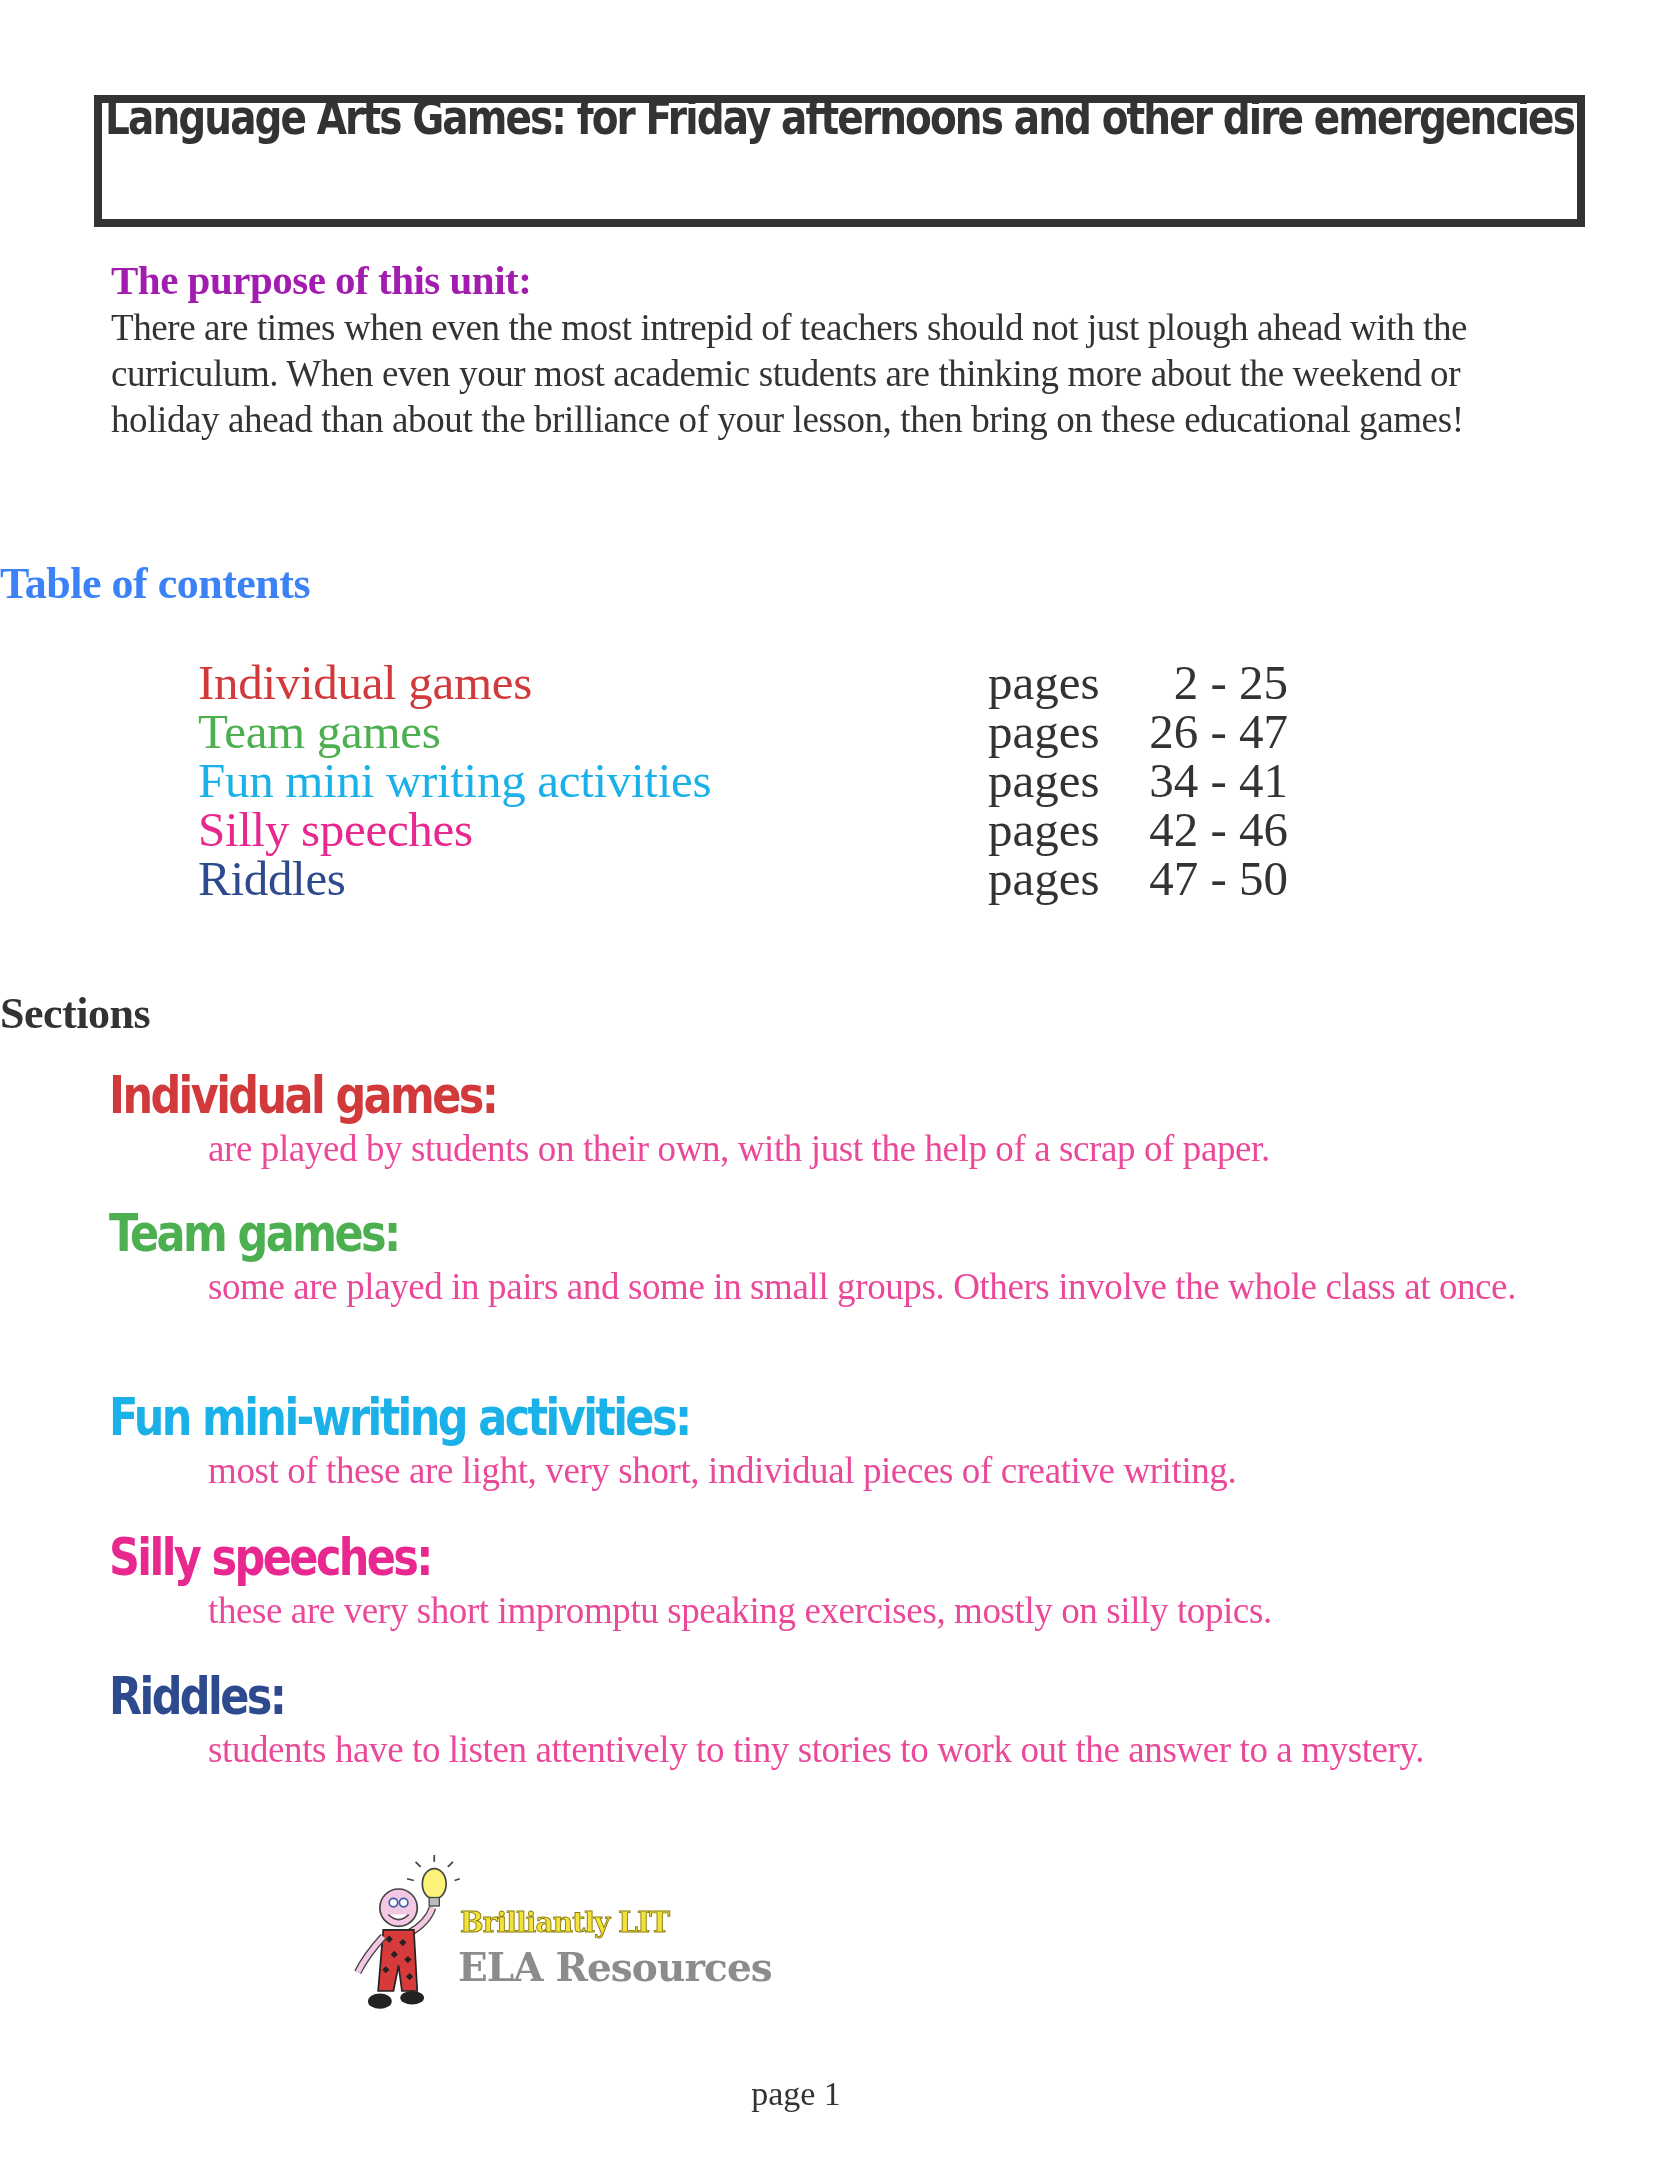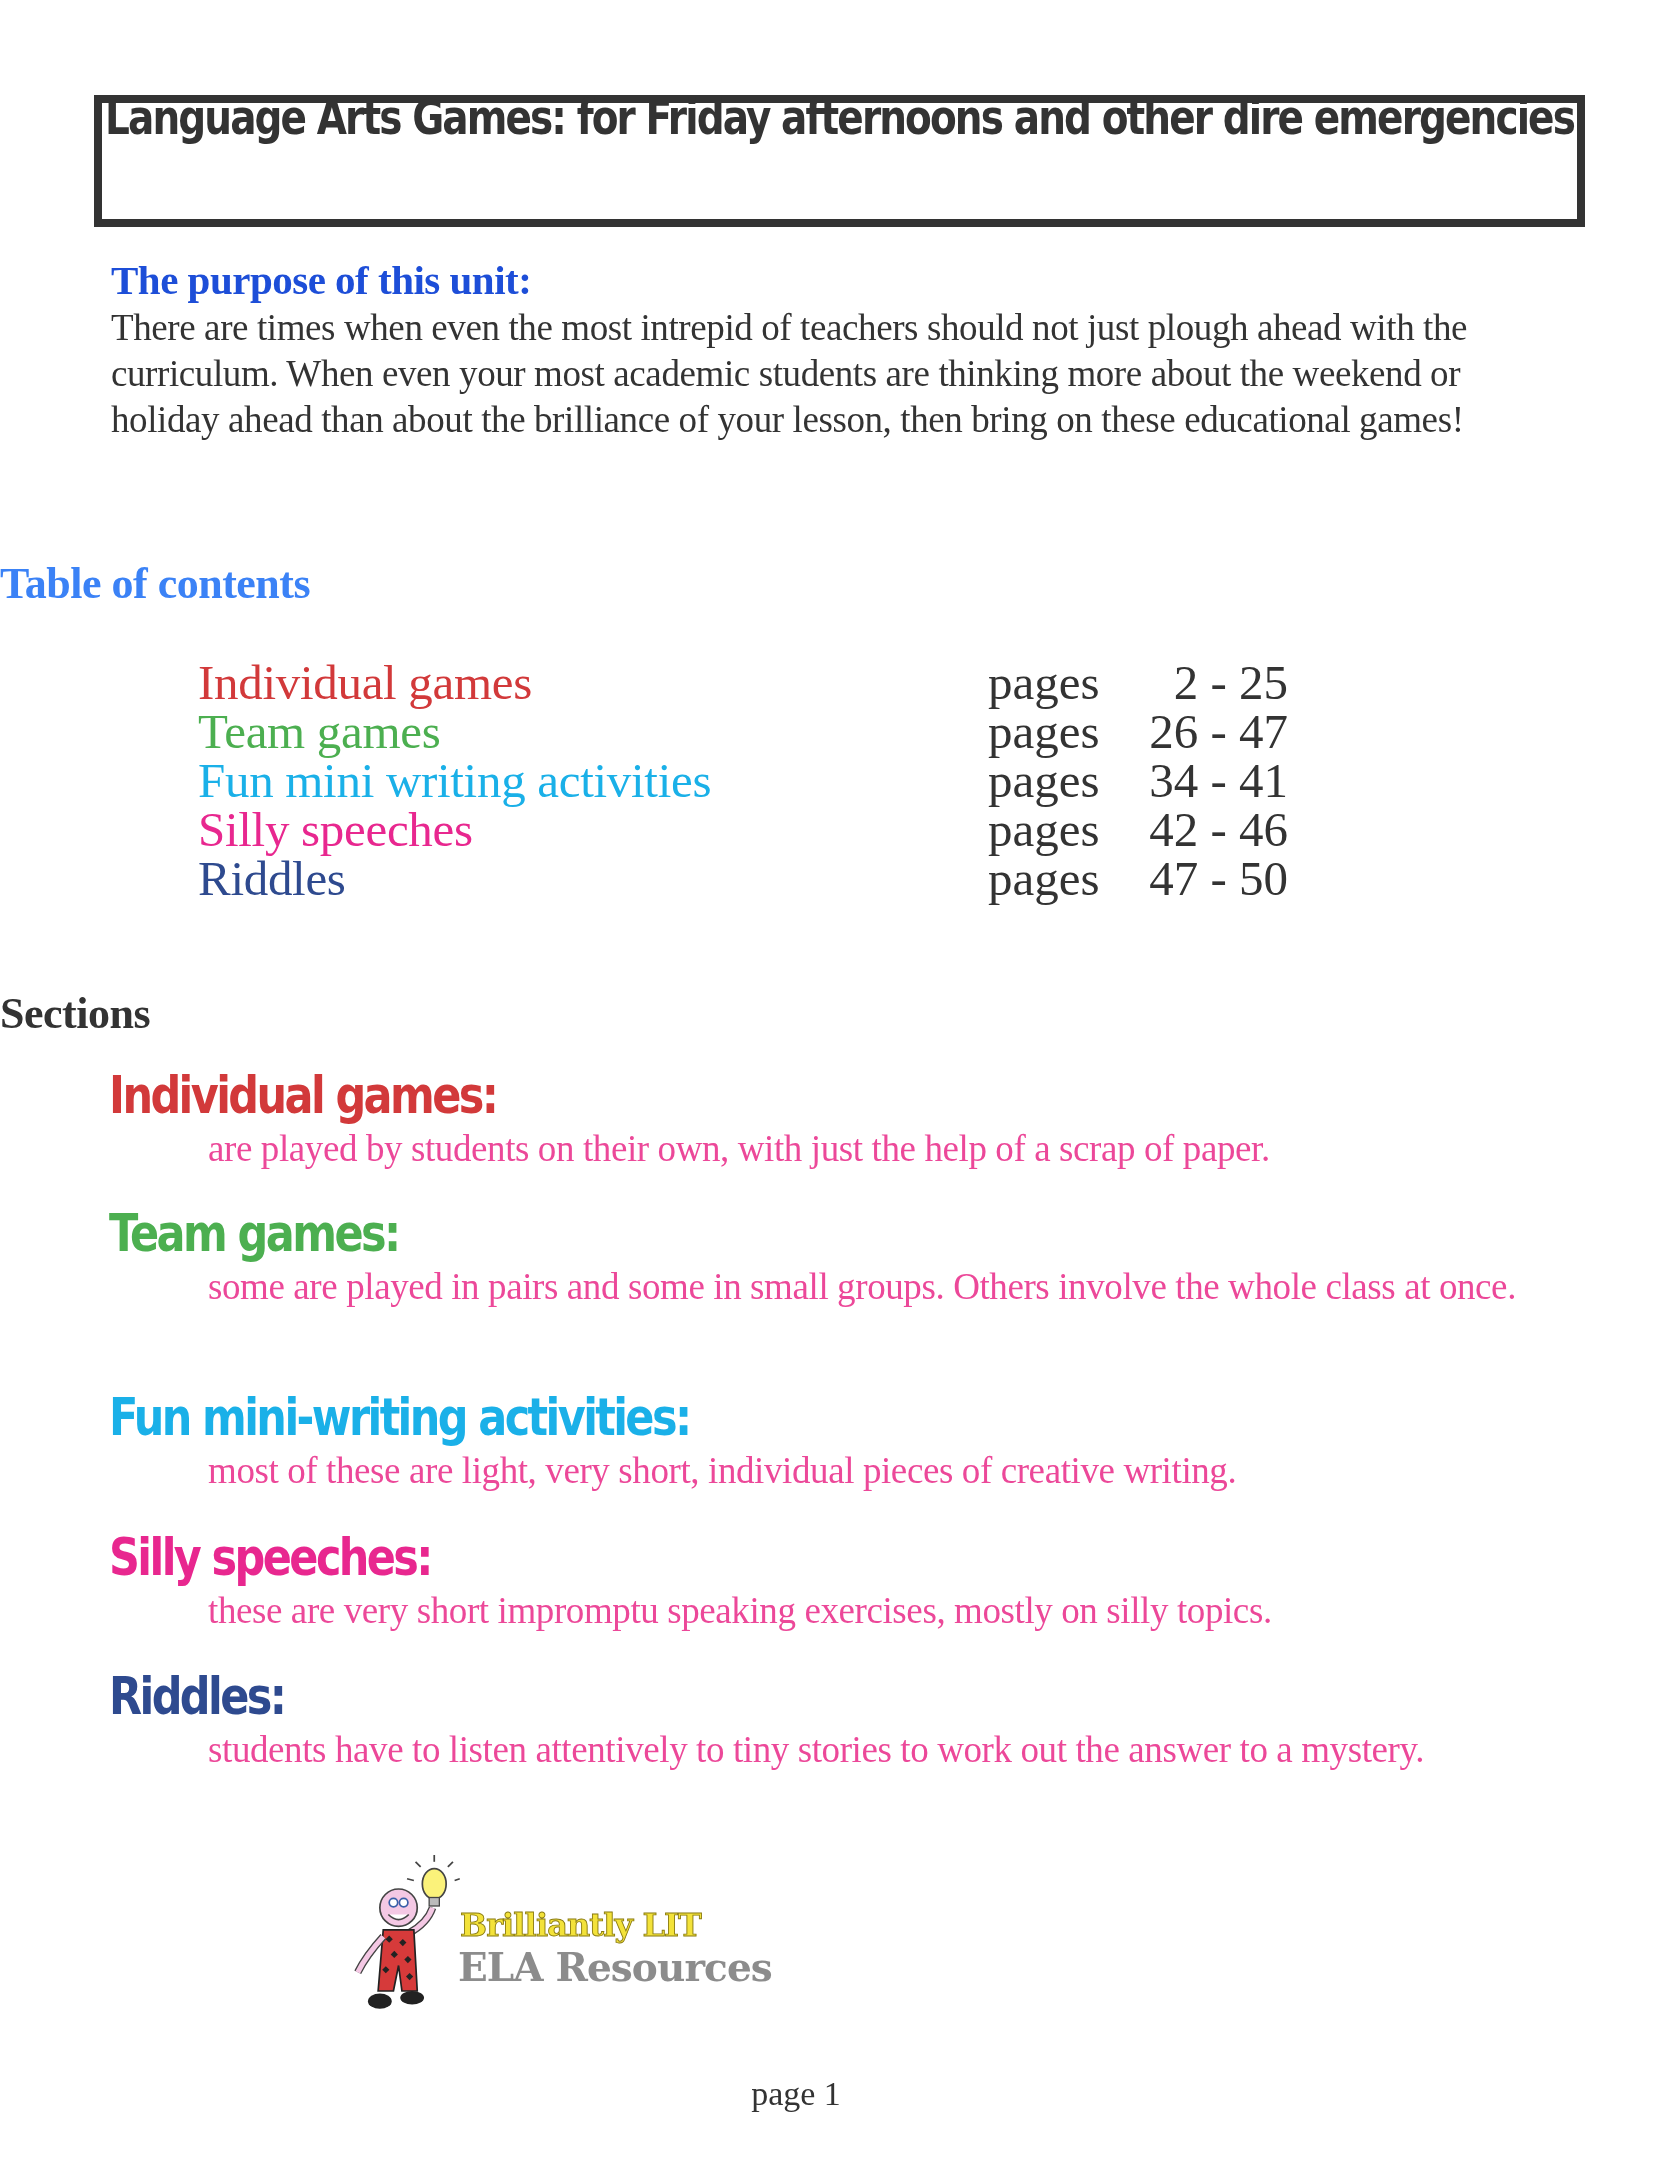--- a/index.html
+++ b/index.html
@@ -2,38 +2,38 @@
 <html style="font-size:13.6px"><head>
 <meta charset="utf-8">
 <style>
   html, body { margin: 0; padding: 0; background: #ffffff; }
   body { width: 1680px; height: 2181px; position: relative; overflow: hidden; color: #333333; font-family: "Liberation Serif", "DejaVu Serif", serif; }
   .abs { position: absolute; }
 
   .title-box { left: 94px; top: 95px; width: 1475px; height: 116px; border: 8.5px solid #333333; display: flex; justify-content: center; }
   .title-text { font-family: "DejaVu Sans", sans-serif; font-weight: bold; font-size: 39px; letter-spacing: -1.9px; transform: scaleY(1.25); color: #333333; white-space: nowrap; }
 
-  .purpose-heading { left: 111px; top: 256px; font-size: 41px; font-weight: bold; letter-spacing: -0.5px; color: #1d4ed8; }
+  .purpose-heading { left: 111px; top: 256px; font-size: 41px; font-weight: bold; letter-spacing: -0.5px; color: #a21caf; }
   .purpose-body { left: 111px; top: 305px; width: 1465px; font-size: 37px; line-height: 46px; letter-spacing: -0.4px; color: #333; }
 
   .toc-heading { left: 0; width: 1680px; top: 558px; text-align: left; font-size: 44px; font-weight: bold; letter-spacing: -0.5px; color: #3b82f6; }
   .toc-list { left: 198px; top: 658px; width: 1193px; }
   .toc-row { height: 49px; position: relative; }
   .toc-label { position: absolute; left: 0; top: 0; font-size: 49px; line-height: 49px; letter-spacing: -0.3px; white-space: nowrap; }
   .toc-pages-word { position: absolute; left: 790px; top: 0; font-size: 49px; line-height: 49px; color: #333; }
   .toc-range { position: absolute; left: 920px; width: 170px; top: 0; text-align: right; font-size: 49px; line-height: 49px; color: #333; white-space: pre; }
 
   .sections-heading { left: 0; width: 1680px; top: 988px; font-size: 44px; font-weight: bold; letter-spacing: -0.5px; color: #333; }
 
   .section { position: absolute; left: 109px; width: 1465px; }
   .section-title { font-family: "DejaVu Sans", sans-serif; font-weight: bold; font-size: 43px; line-height: 51px; letter-spacing: -2.6px; transform: scaleY(1.2); transform-origin: left bottom; display: inline-block; white-space: nowrap; }
   .section-desc { margin-left: 99px; font-size: 37px; line-height: 46px; letter-spacing: -0.4px; color: #ec4899; }
 
   .logo { left: 349px; top: 1855px; width: 324px; height: 170px; }
-  .logo-text1 { position: absolute; left: 111px; top: 51px; font-family: "DejaVu Serif", serif; font-weight: bold; font-size: 32px; color: #f3e23a; -webkit-text-stroke: 0.9px #8a7b10; letter-spacing: -0.9px; white-space: nowrap; }
+  .logo-text1 { position: absolute; left: 111px; top: 51px; font-family: "DejaVu Serif", serif; font-weight: bold; font-size: 28px; color: #f3e23a; -webkit-text-stroke: 0.9px #8a7b10; letter-spacing: -0.9px; white-space: nowrap; }
   .logo-text2 { position: absolute; left: 109px; top: 89px; font-family: "DejaVu Serif", serif; font-weight: bold; font-size: 39px; color: #8c8c8c; letter-spacing: -0.9px; white-space: nowrap; }
 
   .page-number { left: 0; width: 1592px; top: 2075px; text-align: center; font-size: 34px; color: #333; }
 </style>
 </head>
 <body>
 
 <div class="abs title-box">
   <span class="title-text">Language Arts Games: for Friday afternoons and other dire emergencies</span>
 </div>

